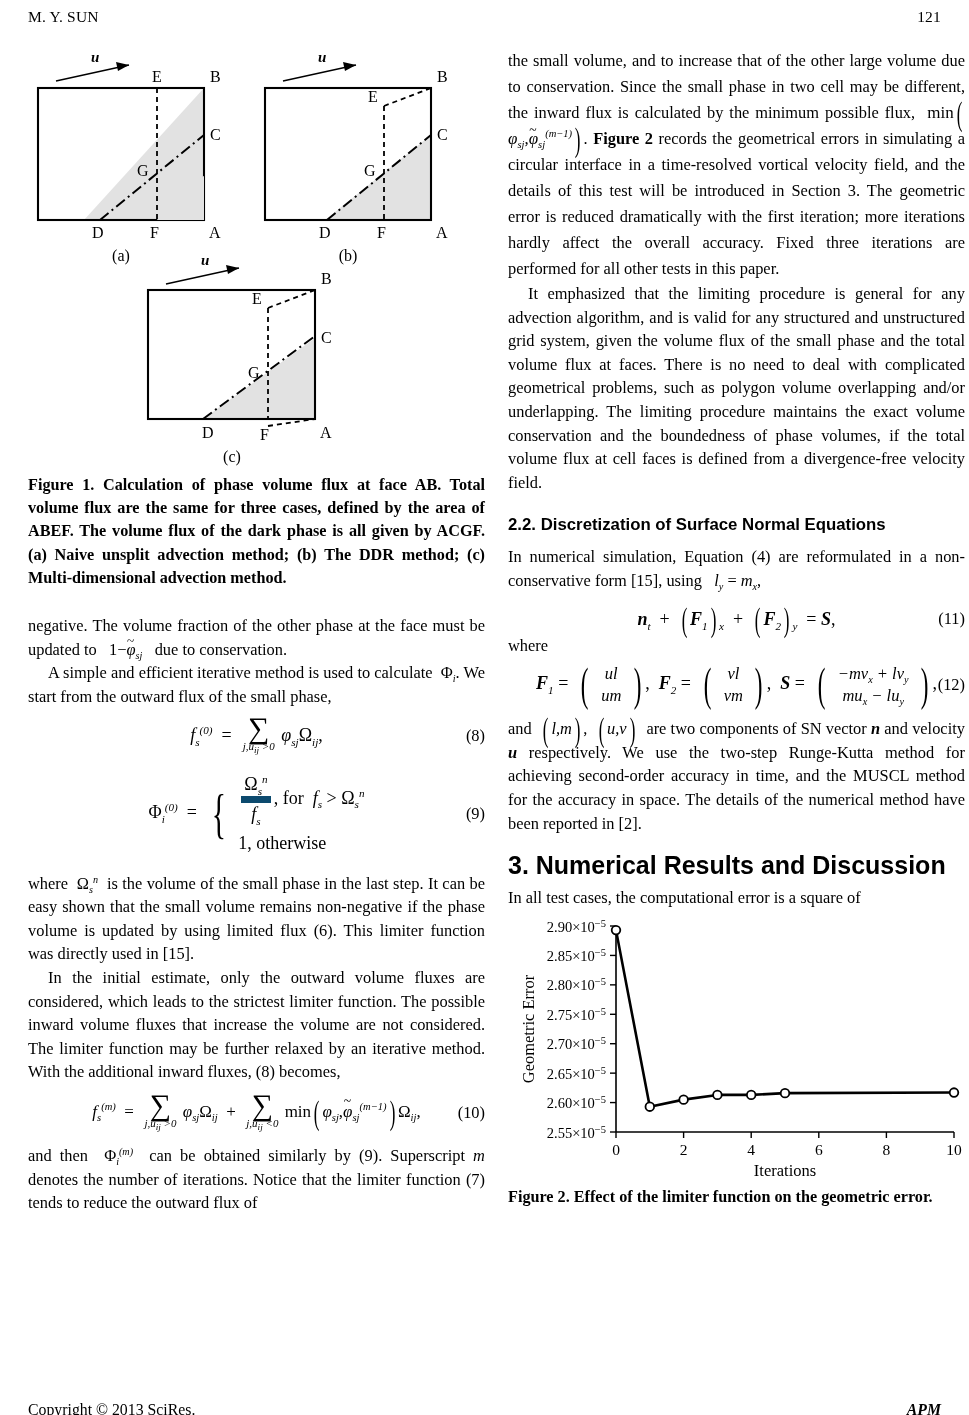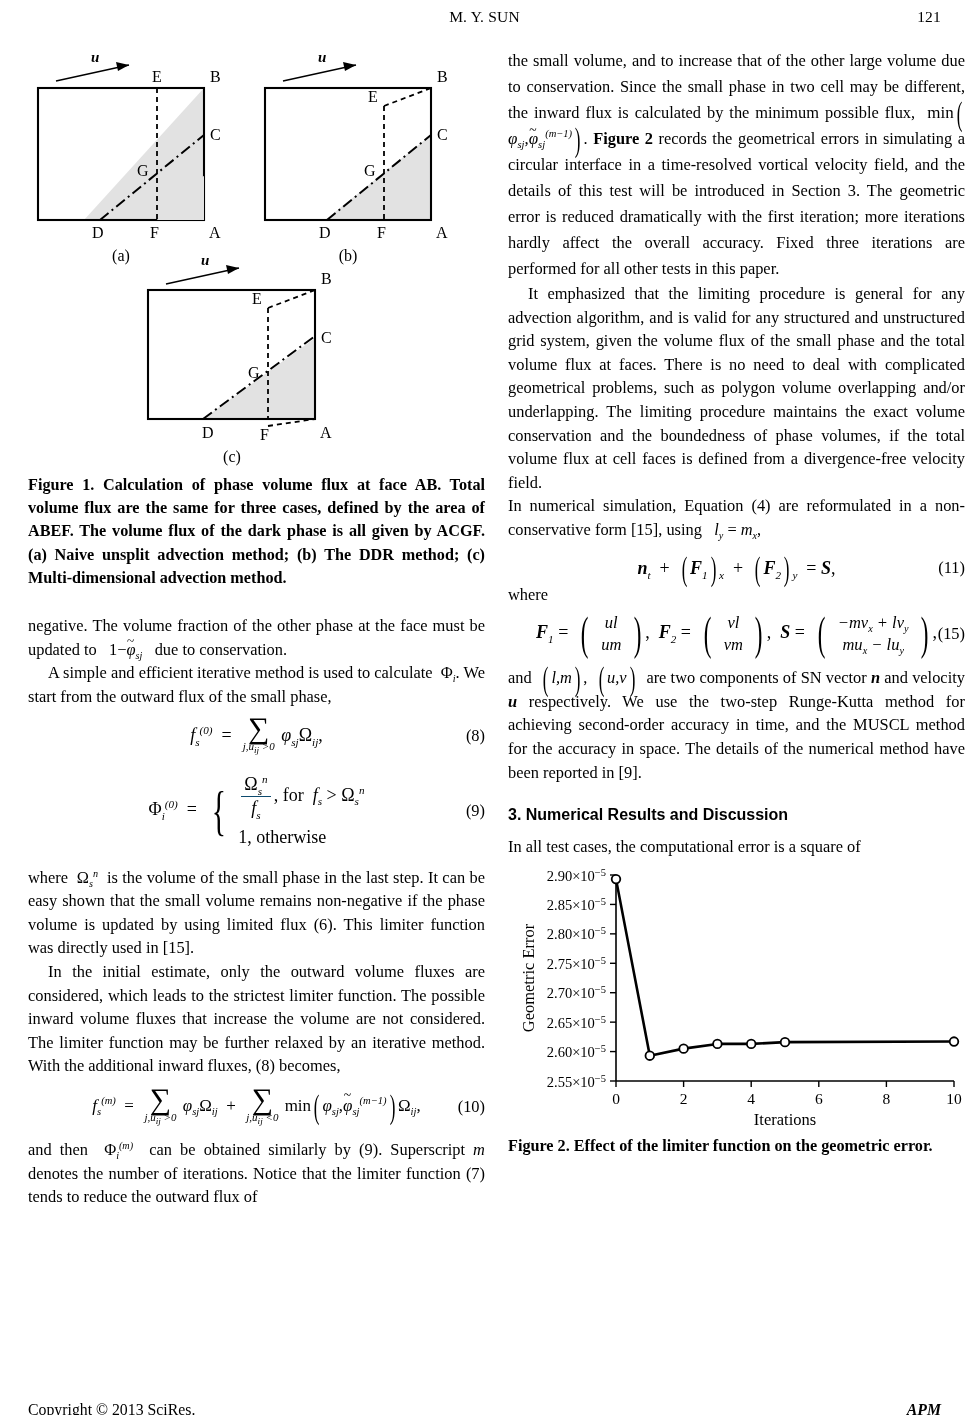--- a/index.html
+++ b/index.html
@@ -22,21 +22,20 @@
     top: 8px;
     left: 28px;
     right: 28px;
     height: 22px;
     font-size: 15.5px;
     letter-spacing: .2px;
   }
   .runhead .center {
     position: absolute;
     left: 0; right: 0;
-    text-align: center;
   }
   .runhead .right {
     position: absolute;
     right: 0;
     text-align: right;
   }
 
   
   .col {
     position: absolute;
@@ -56,21 +55,21 @@
   }
   p.body.indent { text-indent: 20px; }
 
   h3.sec {
     font-size: 16.8px;
     font-weight: bold;
     margin: 20px 0 10px 0;
     line-height: 21px;
     font-family: "Liberation Sans", sans-serif;
   }
-  h3.sec.big { font-size: 16px; }
+  h3.sec.big { font-size: 25px; }
 
   .caption {
     font-size: 16.2px;
     font-weight: bold;
     line-height: 23.2px;
     text-align: justify;
     margin: 0;
   }
 
   
@@ -102,21 +101,21 @@
     margin: 0 2px;
   }
   .sumsym { font-size: 30px; line-height: 22px; font-style: normal; display:block;}
   .sumlim { font-size: 11px; font-style: italic; display: block; margin-top:1px;}
   .frac {
     display: inline-block;
     vertical-align: middle;
     text-align: center;
     margin: 0 3px;
   }
-  .frac .num { display:block; border-bottom: 1px solid #0c4a6e; padding: 0 3px 1px; }
+  .frac .num { display:block; border-bottom: 7px solid #0c4a6e; padding: 0 3px 1px; }
   .frac .den { display:block; padding: 1px 3px 0; }
   .brace {
     display: inline-block;
     font-size: 54px;
     line-height: 0;
     vertical-align: middle;
     transform: scaleX(0.55);
     margin-right: 2px;
     font-style: normal;
   }
@@ -342,20 +341,21 @@
   <p class="body" style="line-height:26px;">
     <span>the small volume, and to increase that of the other large volume due to conservation. Since the small phase in two cell may be different, the inward flux is calculated by the minimum possible flux,</span>
     <span class="m mup" style="font-size:17px;">
       &nbsp;min<span class="paren">(</span><span class="m">φ</span><sub class="s">sj</sub>,<span class="tilde-over"><span class="tl">~</span><span class="m">φ</span></span><sub class="s">sj</sub><sup class="s">(m−1)</sup><span class="paren">)</span></span><span>.</span>
     <strong>Figure 2</strong>
     <span>records the geometrical errors in simulating a circular interface in a time-resolved vortical velocity field, and the details of this test will be introduced in Section 3. The geometric error is reduced dramatically with the first iteration; more iterations hardly affect the overall accuracy. Fixed three iterations are performed for all other tests in this paper.</span>
   </p>
 
   <p class="body indent">It emphasized that the limiting procedure is general for any advection algorithm, and is valid for any structured and unstructured grid system, given the volume flux of the small phase and the total volume flux at faces. There is no need to deal with complicated geometrical problems, such as polygon volume overlapping and/or underlapping. The limiting procedure maintains the exact volume conservation and the boundedness of phase volumes, if the total volume flux at cell faces is defined from a divergence-free velocity field.</p>
 
+  <h3 class="sec">2.2. Discretization of Surface Normal Equations</h3>
 
   <p class="body">
     <span>In numerical simulation, Equation (4) are reformulated in a non-conservative form [15], using</span>
     <span class="m">&nbsp;&nbsp;l<sub class="s">y</sub> <span class="mup">=</span> m<sub class="s">x</sub></span><span>,</span>
   </p>
 
   <div class="eqrow" style="margin-top:16px;margin-bottom:4px;">
     <span>
       <span class="bld">n</span><sub class="s">t</sub>
       <span class="mup">&nbsp;+&nbsp;</span>
@@ -377,32 +377,32 @@
       <span class="paren" style="font-size:46px;">)</span><span class="mup">,&nbsp;</span>
       <span class="bld">F</span><sub class="s">2</sub><span class="mup">&nbsp;=&nbsp;</span>
       <span class="paren" style="font-size:46px;">(</span>
       <span class="mat"><span class="mr m">vl</span><span class="mr m">vm</span></span>
       <span class="paren" style="font-size:46px;">)</span><span class="mup">,&nbsp;</span>
       <span class="bld">S</span><span class="mup">&nbsp;=&nbsp;</span>
       <span class="paren" style="font-size:46px;">(</span>
       <span class="mat"><span class="mr m">−mv<sub class="s">x</sub> + lv<sub class="s">y</sub></span><span class="mr m">mu<sub class="s">x</sub> − lu<sub class="s">y</sub></span></span>
       <span class="paren" style="font-size:46px;">)</span><span class="mup">,</span>
     </span>
-    <span class="eqnum">(15)</span>
+    <span class="eqnum">(12)</span>
   </div>
 
   <p class="body">
     <span>and</span>
     <span class="m">&nbsp;<span class="paren">(</span>l,m<span class="paren">)</span></span><span>,</span>
     <span class="m">&nbsp;<span class="paren">(</span>u,v<span class="paren">)</span>&nbsp;</span>
     <span>are two components of SN vector</span>
     <span class="bld">n</span>
     <span>and velocity</span>
     <span class="bld">u</span>
-    <span>respectively. We use the two-step Runge-Kutta method for achieving second-order accuracy in time, and the MUSCL method for the accuracy in space. The details of the numerical method have been reported in [9].</span>
+    <span>respectively. We use the two-step Runge-Kutta method for achieving second-order accuracy in time, and the MUSCL method for the accuracy in space. The details of the numerical method have been reported in [2].</span>
   </p>
 
   <h3 class="sec big">3. Numerical Results and Discussion</h3>
 
   <p class="body">In all test cases, the computational error is a square of</p>
 
   <div class="fig2">
     <svg id="chart-svg" width="457" height="268" viewBox="0 0 457 268">
         <line x1="108" y1="12" x2="108" y2="218" stroke="#000" stroke-width="1.6"></line>
         <line x1="108" y1="218" x2="446" y2="218" stroke="#000" stroke-width="1.6"></line>

